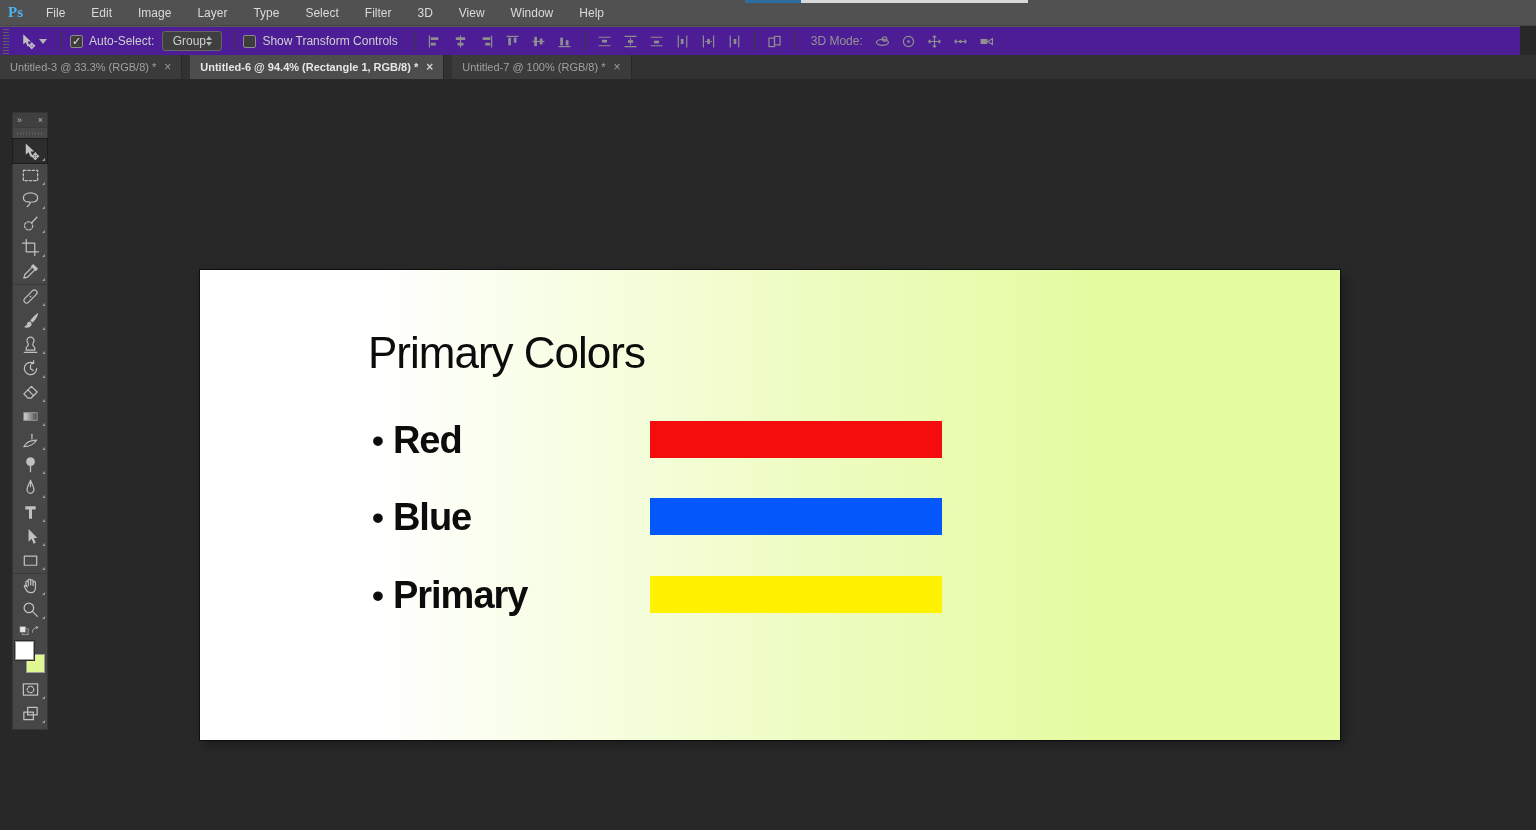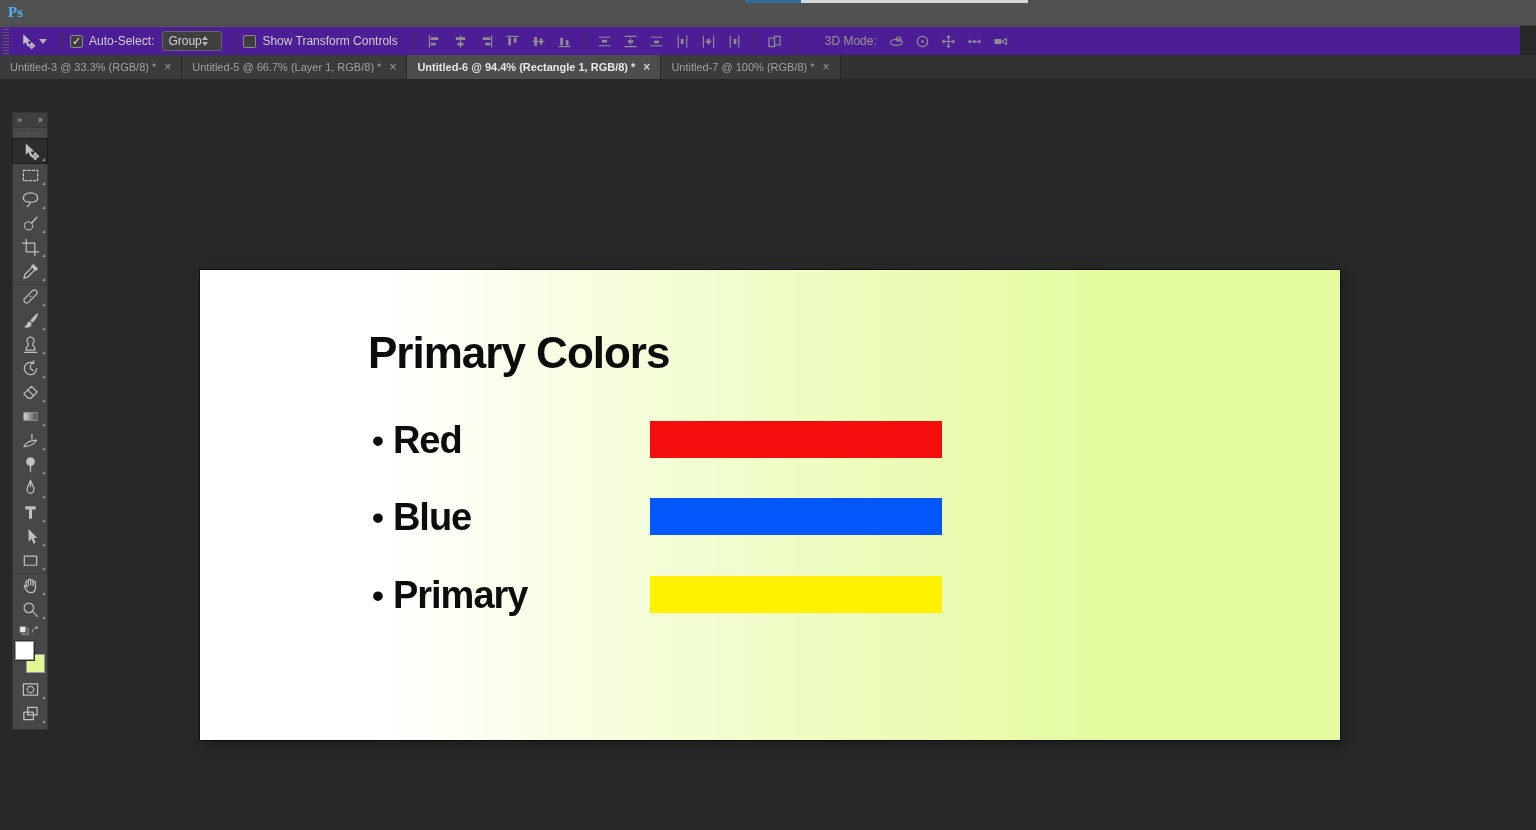--- a/index.html
+++ b/index.html
@@ -23,35 +23,35 @@
   .grip-v { width:7px; height:25px; margin:0 4px 0 2px;
             background:repeating-linear-gradient(0deg,#5e5e5e 0 1px,transparent 1px 3px);
             border-left:1px solid #393939; }
   .tool-preview { display:flex; align-items:center; gap:3px; padding:0 6px; }
   .caret-down { width:0; height:0; border-left:4px solid transparent; border-right:4px solid transparent; border-top:5px solid #b5b5b5; }
   .opt-sep { width:1px; height:20px; background:#575757; border-left:1px solid #3a3a3a; margin:0 8px; }
   .cb { width:13px; height:13px; background:#3d3d3d; border:1px solid #8b8b8b; border-radius:2px;
         display:inline-flex; align-items:center; justify-content:center; margin-right:6px; flex:none; }
   .cb.checked::after { content:"✓"; font-size:11px; color:#e8e8e8; line-height:1; }
   .opt-label { margin-right:8px; white-space:nowrap; }
-  .dropdown { display:flex; align-items:center; justify-content:flex-start; width:60px; height:20px;
+  .dropdown { display:flex; align-items:center; justify-content:center; width:60px; height:20px;
               background:#3f3f3f; border:1px solid #666; border-radius:3px; padding:0 5px; margin-right:4px; }
   .dd-arrows { display:flex; flex-direction:column; gap:2px; }
   .dd-arrows i { display:block; width:0; height:0; border-left:3.5px solid transparent; border-right:3.5px solid transparent; }
   .dd-arrows i.up { border-bottom:4px solid #b5b5b5; }
   .dd-arrows i.dn { border-top:4px solid #b5b5b5; }
   .icon-btn { width:23px; height:21px; display:inline-flex; align-items:center; justify-content:center; border-radius:2px; }
   .icon-btn svg { width:17px; height:17px; }
   .icon-group { display:flex; align-items:center; gap:3px; }
   .dim { color:#949494; }
   .opt-ic { stroke:#8f8f8f; fill:none; stroke-width:1.4; }
   .opt-fill { fill:#8f8f8f; stroke:none; }
 
   
-  .tabbar { position:absolute; top:55px; left:0; right:0; height:24px; background:#323232; display:flex; }
+  .tabbar { position:absolute; top:55px; left:0; right:0; height:24px; background:#323232; display:flex;gap:8px; }
   .doc-tab { height:24px; display:flex; align-items:center; padding:0 10px; font-size:11px; color:#a0a0a0;
              background:#3b3b3b; border-right:1px solid #282828; white-space:nowrap; cursor:default; }
   .doc-tab.active { background:#4d4d4d; color:#e6e6e6; font-weight:bold; }
   .tab-x { margin-left:8px; color:#9a9a9a; font-size:12px; line-height:1; }
   .tab-x::after { content:"×"; }
   .doc-tab.active .tab-x { color:#cfcfcf; }
 
   
   .toolpanel { position:absolute; left:12px; top:112px; width:36px; background:#474747;
                border:1px solid #353535; padding-bottom:4px; }
@@ -73,21 +73,21 @@
   .mini-colors svg { width:13px; height:13px; }
   .swatches { position:relative; width:30px; height:32px; margin:2px auto 4px; }
   .swatch { position:absolute; width:19px; height:19px; border:1px solid #9c9c9c; }
   .swatch.bg { right:0; bottom:0; }
   .swatch.fg { left:0; top:0; box-shadow:0 0 0 1px #2e2e2e; }
   .tool-small { height:24px; }
 
   
   .canvas { position:absolute; left:200px; top:270px; width:1140px; height:470px;
             box-shadow:0 0 0 1px rgba(0,0,0,.55), 4px 4px 10px rgba(0,0,0,.35); }
-  .canvas-title { position:absolute; left:168px; top:58px; font-size:44px; font-weight:700;
+  .canvas-title { position:absolute; left:168px; top:58px; font-size:44px; font-weight:400;
                   color:#0c0c0c; letter-spacing:-1px; }
   .color-row { position:absolute; left:0; height:37px; display:flex; align-items:center; }
   .row-label { position:absolute; left:172px; display:flex; align-items:center; font-size:38px; font-weight:900;
                color:#0c0c0c; letter-spacing:-1px; line-height:1; }
   .row-bullet { font-size:34px; margin-right:10px; }
   .row-bar { position:absolute; left:450px; width:292px; height:37px; }
 </style>
 </head>
 <body>
 
@@ -266,20 +266,33 @@
         <path class="opt-ic" d="M11.5 10 L17 6.5 V13.5 Z"></path>
     </symbol>
   </defs>
 </svg>
 
 <div class="sliver blue" style="background: rgb(46, 109, 158);"></div>
 <div class="sliver white" style="background: rgb(216, 216, 216);"></div>
 
 <div class="menubar">
   <span class="ps-logo">Ps</span>
+  <div style="display:flex">
+    <span class="menu-item">File</span>
+      <span class="menu-item">Edit</span>
+      <span class="menu-item">Image</span>
+      <span class="menu-item">Layer</span>
+      <span class="menu-item">Type</span>
+      <span class="menu-item">Select</span>
+      <span class="menu-item">Filter</span>
+      <span class="menu-item">3D</span>
+      <span class="menu-item">View</span>
+      <span class="menu-item">Window</span>
+      <span class="menu-item">Help</span>
+  </div>
 </div>
 
 <div class="optionsbar">
   <div class="grip-v"></div>
   <div class="tool-preview">
     <svg style="width:17px;height:17px">
         <use href="#sym-move-tool-icon"></use>
       </svg>
     <span class="caret-down"></span>
   </div>
@@ -387,21 +400,21 @@
 
       <span class="icon-btn">
         <svg>
           <use href="#sym-auto-align-layers-icon"></use>
         </svg>
       </span>
 
   </div>
   <div class="opt-sep"></div>
 
-  <span class="opt-label dim" style="margin-left:22px">3D Mode:</span>
+  <span class="opt-label dim" style="margin-left:8px">3D Mode:</span>
   <div class="icon-group">
 
       <span class="icon-btn">
         <svg>
           <use href="#sym-3d-orbit-icon"></use>
         </svg>
       </span>
 
       <span class="icon-btn">
         <svg>
@@ -431,24 +444,20 @@
 </div>
 
 <div class="tabbar">
 
     <div class="doc-tab">
       <span>Untitled-3 @ 33.3% (RGB/8) *</span>
       <span class="tab-x"></span>
     </div>
 
 
-    <div class="doc-tab">
-      <span>Untitled-5 @ 66.7% (Layer 1, RGB/8) *</span>
-      <span class="tab-x"></span>
-    </div>
 
     <div class="doc-tab active">
       <span>Untitled-6 @ 94.4% (Rectangle 1, RGB/8) *</span>
       <span class="tab-x"></span>
     </div>
 
     <div class="doc-tab">
       <span>Untitled-7 @ 100% (RGB/8) *</span>
       <span class="tab-x"></span>
     </div>

